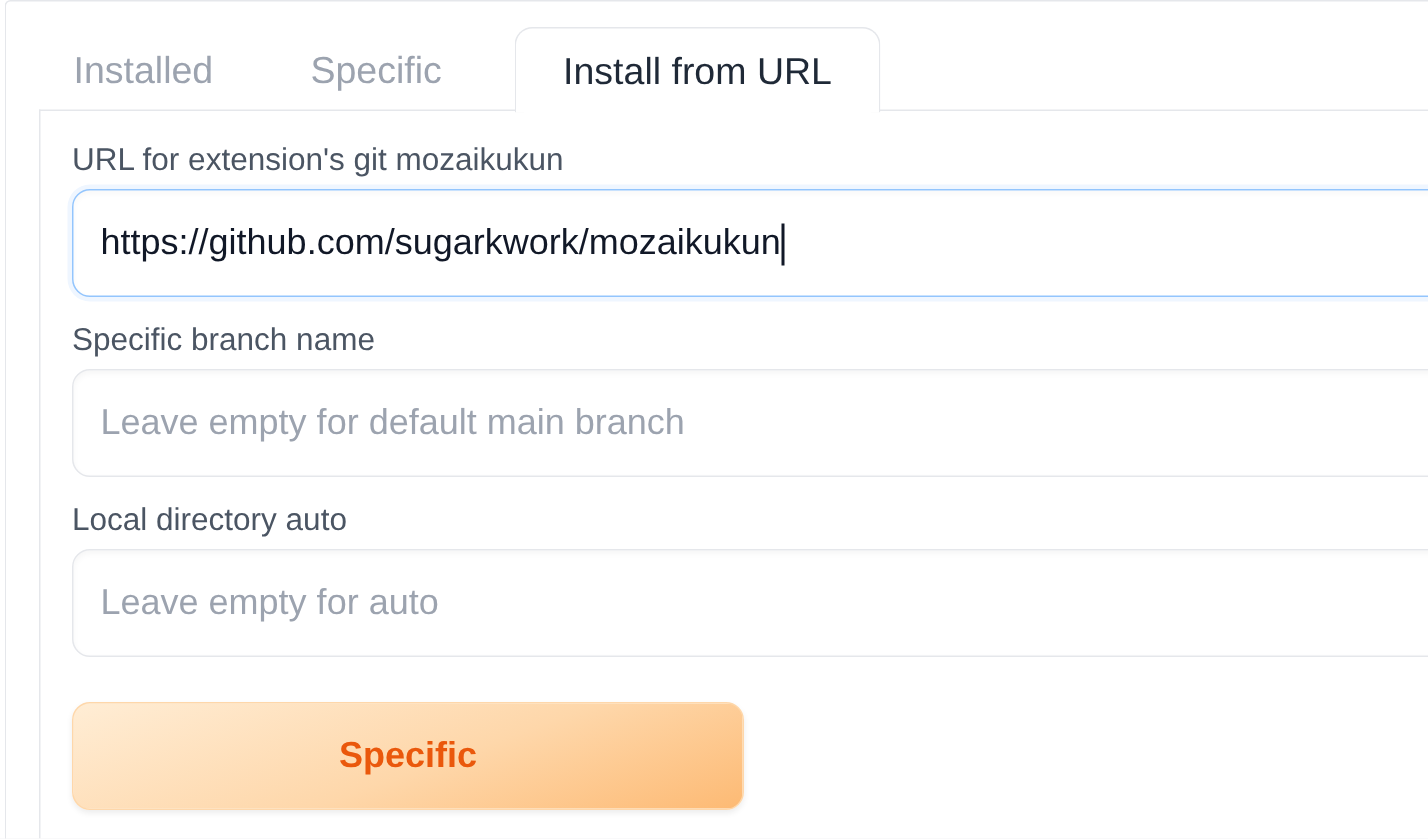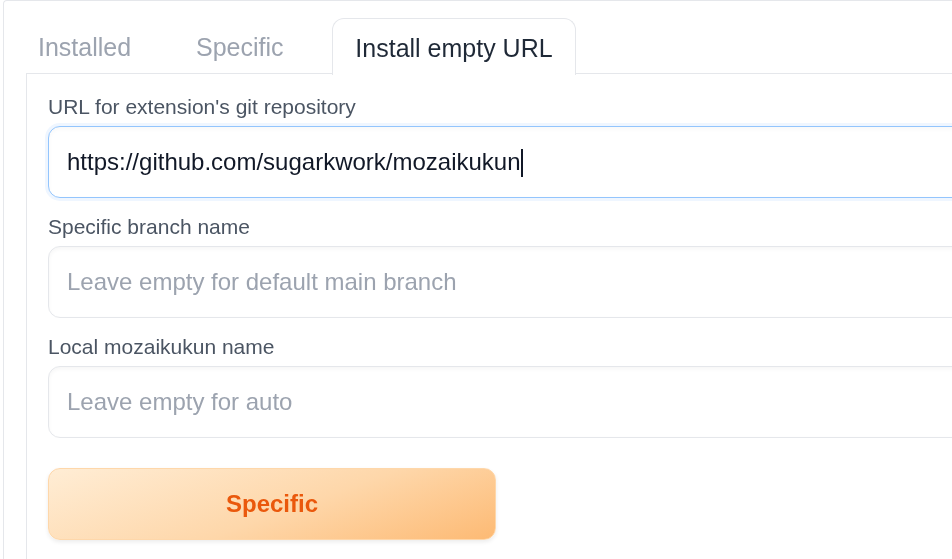--- a/index.html
+++ b/index.html
@@ -1,53 +1,53 @@
 <!DOCTYPE html>
 <html><head>
 <meta charset="utf-8">
 <style>
   html, body { margin:0; padding:0; background:#ffffff; }
   body { width:952px; height:559px; overflow:hidden; position:relative; font-family:"Liberation Sans", "DejaVu Sans", sans-serif; }
   .outer-frame { position:absolute; left:3px; top:0; width:960px; height:570px; border-left:1px solid #e5e7eb; border-top:1px solid #e5e7eb; border-top-left-radius:4px; }
-  .tabbar { position:absolute; left:9px; top:18px; right:0; height:56px; }
+  .tabbar { position:absolute; left:20px; top:18px; right:0; height:56px; }
   .tab { position:absolute; top:0; height:55px; font-size:25px; color:#9ca3af; line-height:58px; cursor:pointer; white-space:nowrap; }
   .tab.active { color:#1f2937; background:#fff; border:1px solid #e5e7eb; border-bottom:none; border-radius:12px 12px 0 0; height:56px; z-index:2; }
   .tab-line { position:absolute; left:26px; top:73px; right:0; height:1px; background:#e5e7eb; }
   .panel { position:absolute; left:26px; top:73px; right:0; bottom:0; border-left:1px solid #e5e7eb; }
   .label { position:absolute; left:48px; font-size:21px; color:#4b5563; white-space:nowrap; }
   .field { position:absolute; left:48px; width:920px; height:72px; border:1px solid #e5e7eb; border-radius:12px; background:#fff; box-shadow: inset 0 2px 4px rgba(0,0,0,0.04); box-sizing:border-box; }
   .field.focused { border-color:#93c5fd; box-shadow: 0 0 0 3px #eff6ff, inset 0 2px 4px rgba(0,0,0,0.03); }
   .field input { position:absolute; left:18px; top:0; width:880px; height:100%; border:none; outline:none; background:transparent; font-family:"Liberation Sans", "DejaVu Sans", sans-serif; font-size:24px; color:#111827; padding:0; }
   .field input::placeholder { color:#9ca3af; }
   .caret { position:absolute; top:22px; width:1.5px; height:28px; background:#111827; }
   .install-btn { position:absolute; left:48px; top:468px; width:448px; height:72px; border-radius:12px; border:1px solid #fed7aa; background:linear-gradient(160deg, #ffedd5 0%, #fed7aa 55%, #fdba74 100%); box-shadow:0 2px 4px rgba(0,0,0,0.08); color:#ea580c; font-size:24px; font-weight:bold; text-align:center; line-height:70px; cursor:pointer; box-sizing:border-box; font-family:"Liberation Sans", "DejaVu Sans", sans-serif; }
 </style>
 </head>
 <body>
 
 <div class="outer-frame"></div>
 
 <div class="tabbar">
   <div class="tab" style="left:29px;">Installed</div>
   <div class="tab" style="left:187px;">Specific</div>
-  <div class="tab active" style="left:323px; width:242px; text-align:center;">Install empty URL</div>
+  <div class="tab active" style="left:323px; width:242px; text-align:center;">Install from URL</div>
 </div>
 <div class="tab-line"></div>
 
 <div class="panel"></div>
 
-<div class="label" style="top:95px;">URL for extension's git repository</div>
+<div class="label" style="top:95px;">URL for extension's git mozaikukun</div>
 <div class="field focused" style="top:126px;">
   <input type="text" value="https://github.com/sugarkwork/mozaikukun" style="">
   <span class="caret" style="left:472px;"></span>
 </div>
 
 <div class="label" style="top:215px;">Specific branch name</div>
 <div class="field" style="top:246px;">
   <input type="text" placeholder="Leave empty for default main branch" style="">
 </div>
 
-<div class="label" style="top:335px;">Local mozaikukun name</div>
+<div class="label" style="top:335px;">Local directory auto</div>
 <div class="field" style="top:366px;">
   <input type="text" placeholder="Leave empty for auto" style="">
 </div>
 
 <div class="install-btn">Specific</div>
 
 </body></html>

